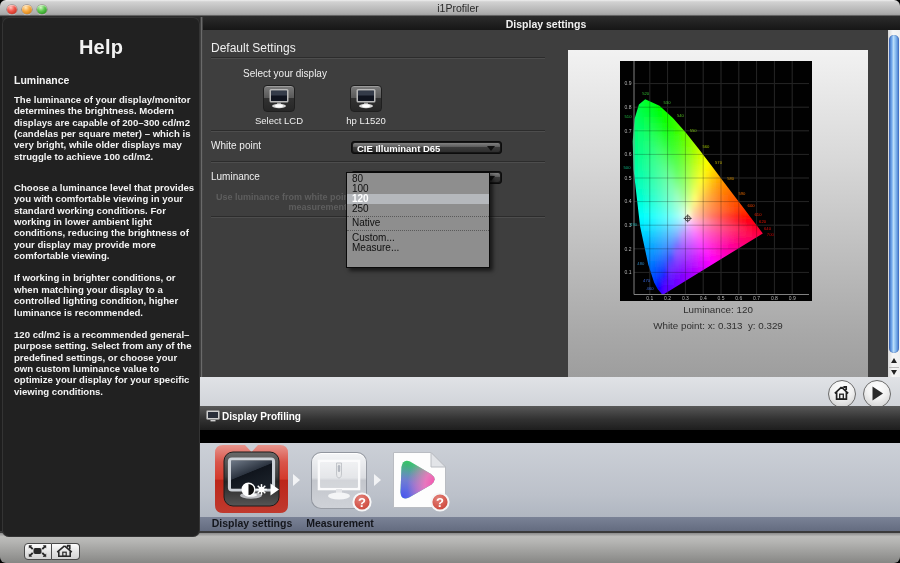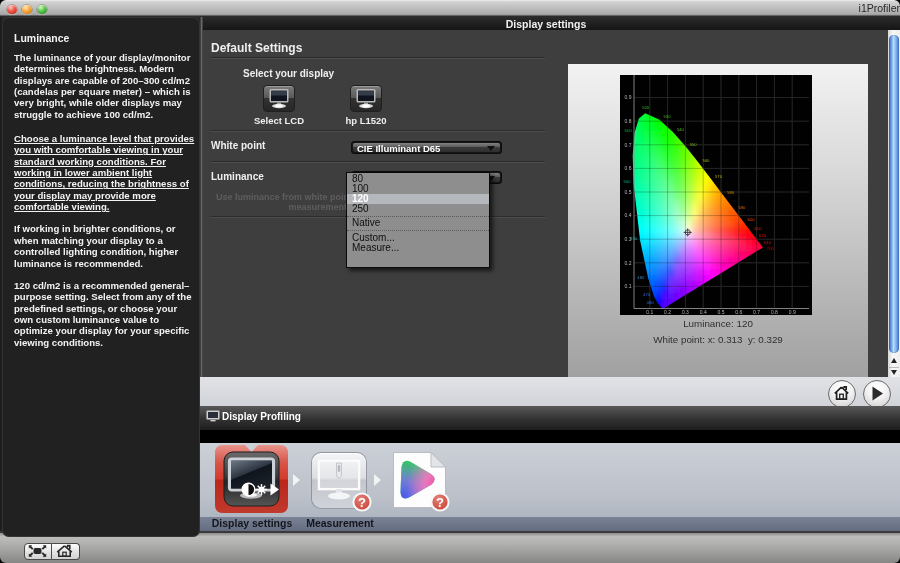--- a/index.html
+++ b/index.html
@@ -3,50 +3,50 @@
 <meta charset="utf-8">
 <style>
 * { margin:0; padding:0; box-sizing:border-box; }
 html,body { width:900px; height:563px; overflow:hidden; background:#000; }
 body { font-family:"Liberation Sans", sans-serif; position:relative; }
 .abs { position:absolute; }
 
 #titlebar { left:0; top:0; width:900px; height:16px;
   background:linear-gradient(#efefef,#d2d2d2 12%,#c2c2c2 45%,#adadad 88%,#9f9f9f);
   border-radius:6px 6px 0 0; border-bottom:1px solid #636363; }
-#titlebar .title { width:100%; text-align:right; top:2px; font-size:10.5px; color:#2a2a2a;padding-left:16px; }
+#titlebar .title { width:100%; text-align:center; top:2px; font-size:10.5px; color:#2a2a2a;padding-left:16px; }
 .tl { top:4.5px; width:9.5px; height:9.5px; border-radius:50%; box-shadow:inset 0 1px 1px rgba(255,255,255,.5), 0 0 0 0.5px rgba(60,30,20,.45), 0 1px 1px rgba(255,255,255,.5); }
 #tl-r { left:7px;  background:radial-gradient(circle at 38% 28%, #ffc5c0, #f25a4e 40%, #d33a2c 70%, #9c2017); }
 #tl-o { left:22px; background:radial-gradient(circle at 38% 28%, #ffe8bb, #f8ab45 40%, #e08c1e 70%, #a5650c); }
 #tl-g { left:37px; background:radial-gradient(circle at 38% 28%, #d6f6c6, #5fca52 40%, #39a42e 70%, #20731a); }
 
 #dsbar { left:0; top:16px; width:900px; height:14px; background:linear-gradient(#2c2c2c,#161616); }
 #dsbar span { left:205px; width:682px; text-align:center; top:1.5px; font-size:10.5px; font-weight:bold; color:#f0f0f0; }
 
 #maindark { left:0; top:30px; width:900px; height:347px; background:#3e3e3e; }
 .sep { height:2px; border-top:1px solid #2c2c2c; border-bottom:1px solid #4d4d4d; }
-.lbl { font-size:10px; font-weight:bold; color:#efefef; }
+.lbl { font-size:10px; font-weight:normal; color:#efefef; }
 
 .selbtn { width:32px; height:27px; border-radius:4px; border:1px solid #1f1f1f;
   background:linear-gradient(#7b7b7b,#585858 48%,#313131 50%,#272727);
   box-shadow:inset 0 1px 0 rgba(255,255,255,.25); }
 
 .ddown { width:151px; height:13px; border-radius:3px; background:#161616; border:1px solid #0c0c0c; }
 .ddown .inner { left:1px; top:1px; right:1px; bottom:1px; border-radius:2px;
   background:linear-gradient(#818181,#5a5a5a 45%,#3a3a3a 50%,#2e2e2e); }
 .ddown .txt { left:5px; top:0.5px; font-size:9.5px; font-weight:bold; color:#fff; }
 .ddown .arr { right:6px; top:4px; width:0; height:0; border-left:4px solid transparent; border-right:4px solid transparent; border-top:5px solid #101010; }
 
 #menu { left:346px; top:171.5px; width:144px; height:96px; padding-top:1px; background:#8e8e8e;
   border:1.5px solid #0a0a0a; box-shadow:2.5px 3px 4px rgba(0,0,0,.6); font-size:10px; color:#101010; }
 #menu .mi { height:10.2px; line-height:10.4px; padding-left:5px; }
 #menu .hi { background:#b5b8bc; color:#fff; font-weight:bold; }
 #menu .dot { height:2.4px; border-bottom:1px dotted #5a5a5a; margin-bottom:1.8px; }
 
-#chartpanel { left:568px; top:64px; width:300px; height:355px;
+#chartpanel { left:568px; top:50px; width:300px; height:355px;
   background:linear-gradient(#f2f2f2,#d9d9d9 30%,#a8a8a8 80%,#979797); }
 #chartbox { left:52px; top:11px; width:192px; height:240px; background:#000; }
 .cptxt { width:300px; text-align:center; font-size:9.8px; color:#303030; }
 
 #sbar { left:888px; top:30px; width:12px; height:347px; background:linear-gradient(90deg,#d8d8d8,#f6f6f6 40%,#efefef); }
 #sthumb { left:0.5px; top:5px; width:10.5px; height:318px; border-radius:5.5px;
   background:linear-gradient(90deg,#3a63b4,#6da3e8 25%,#b8dcfa 45%,#7fb5ee 70%,#3f6ec4); box-shadow:inset 0 0 1px #1a3f88; }
 .sarr { left:2.5px; width:0; height:0; border-left:3.6px solid transparent; border-right:3.6px solid transparent; }
 
 #strip { left:0; top:377px; width:900px; height:46px; background:linear-gradient(#e0e2e6,#d2d5da 60%,#c9ccd2); border-bottom:1px solid #54575e; }
@@ -927,20 +927,21 @@
   <div class="abs fbtn" id="fb2">
     <svg width="25" height="14" viewBox="0 0 25 14" style="position:absolute;left:0;top:0">
       <path d="M12.5 1.8 L5.2 8.2 M12.5 1.8 L19.8 8.2 M6.8 6.8 V12.2 H18.2 V6.8 M15.6 3.2 V1.6 H17.8 V5.2" fill="none" stroke="#282828" stroke-width="1.6"></path>
       <rect x="10.8" y="8.2" width="3.4" height="4" fill="none" stroke="#282828" stroke-width="1.2"></rect>
     </svg>
   </div>
 
 </div>
 
 <div class="abs" id="help">
+  <h1>Help</h1>
   <h2>Luminance</h2>
   <p style="margin-top:8px;">The luminance of your display/monitor<br>determines the brightness. Modern<br>displays are capable of 200–300 cd/m2<br>(candelas per square meter) – which is<br>very bright, while older displays may<br>struggle to achieve 100 cd/m2.</p>
-  <p style="margin-top:13px;text-decoration:underline;">Choose a luminance level that provides<br>you with comfortable viewing in your<br>standard working conditions. For<br>working in lower ambient light<br>conditions, reducing the brightness of<br>your display may provide more<br>comfortable viewing.</p>
+  <p style="margin-top:20px;">Choose a luminance level that provides<br>you with comfortable viewing in your<br>standard working conditions. For<br>working in lower ambient light<br>conditions, reducing the brightness of<br>your display may provide more<br>comfortable viewing.</p>
   <p>If working in brighter conditions, or<br>when matching your display to a<br>controlled lighting condition, higher<br>luminance is recommended.</p>
   <p>120 cd/m2 is a recommended general–<br>purpose setting. Select from any of the<br>predefined settings, or choose your<br>own custom luminance value to<br>optimize your display for your specific<br>viewing conditions.</p>
 </div>
 <div class="abs" id="ridge"></div>
 <div class="abs" style="left:0;top:17px;width:2px;height:514px;background:#1e1e1e;z-index:21;"></div>
 
 </body></html>

